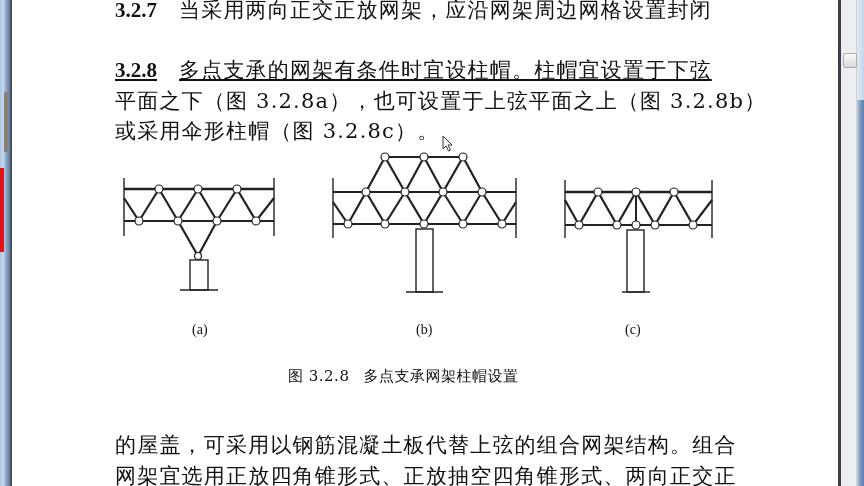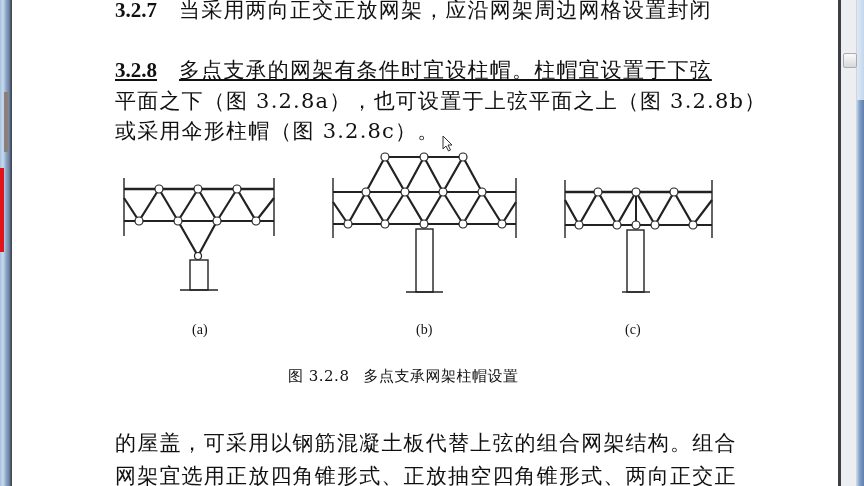--- a/index.html
+++ b/index.html
@@ -123,21 +123,21 @@
   </svg>
 
   <div class="fig-label" style="left:180px;">(a)</div>
   <div class="fig-label" style="left:404px;">(b)</div>
   <div class="fig-label" style="left:613px;">(c)</div>
 
   <div class="caption">
     <span class="num">图 3.2.8</span><span>多点支承网架柱帽设置</span>
   </div>
 
-  <div class="line" style="top:433px;font-family:Liberation Mono, monospace;">的屋盖，可采用以钢筋混凝土板代替上弦的组合网架结构。组合</div>
+  <div class="line" style="top:433px;">的屋盖，可采用以钢筋混凝土板代替上弦的组合网架结构。组合</div>
   <div class="line" style="top:464px;">网架宜选用正放四角锥形式、正放抽空四角锥形式、两向正交正</div>
 
   <svg class="cursor" width="12" height="18" viewBox="0 0 12 18">
     <path d="M1 1 L1 14 L4 11 L6.5 16 L8.5 15 L6 10 L10 10 Z" fill="#fff" stroke="#333" stroke-width="1"></path>
   </svg>
 </div>
 
 <div class="frame-right">
   <div class="edge"></div>
   <div class="scroll-track">

